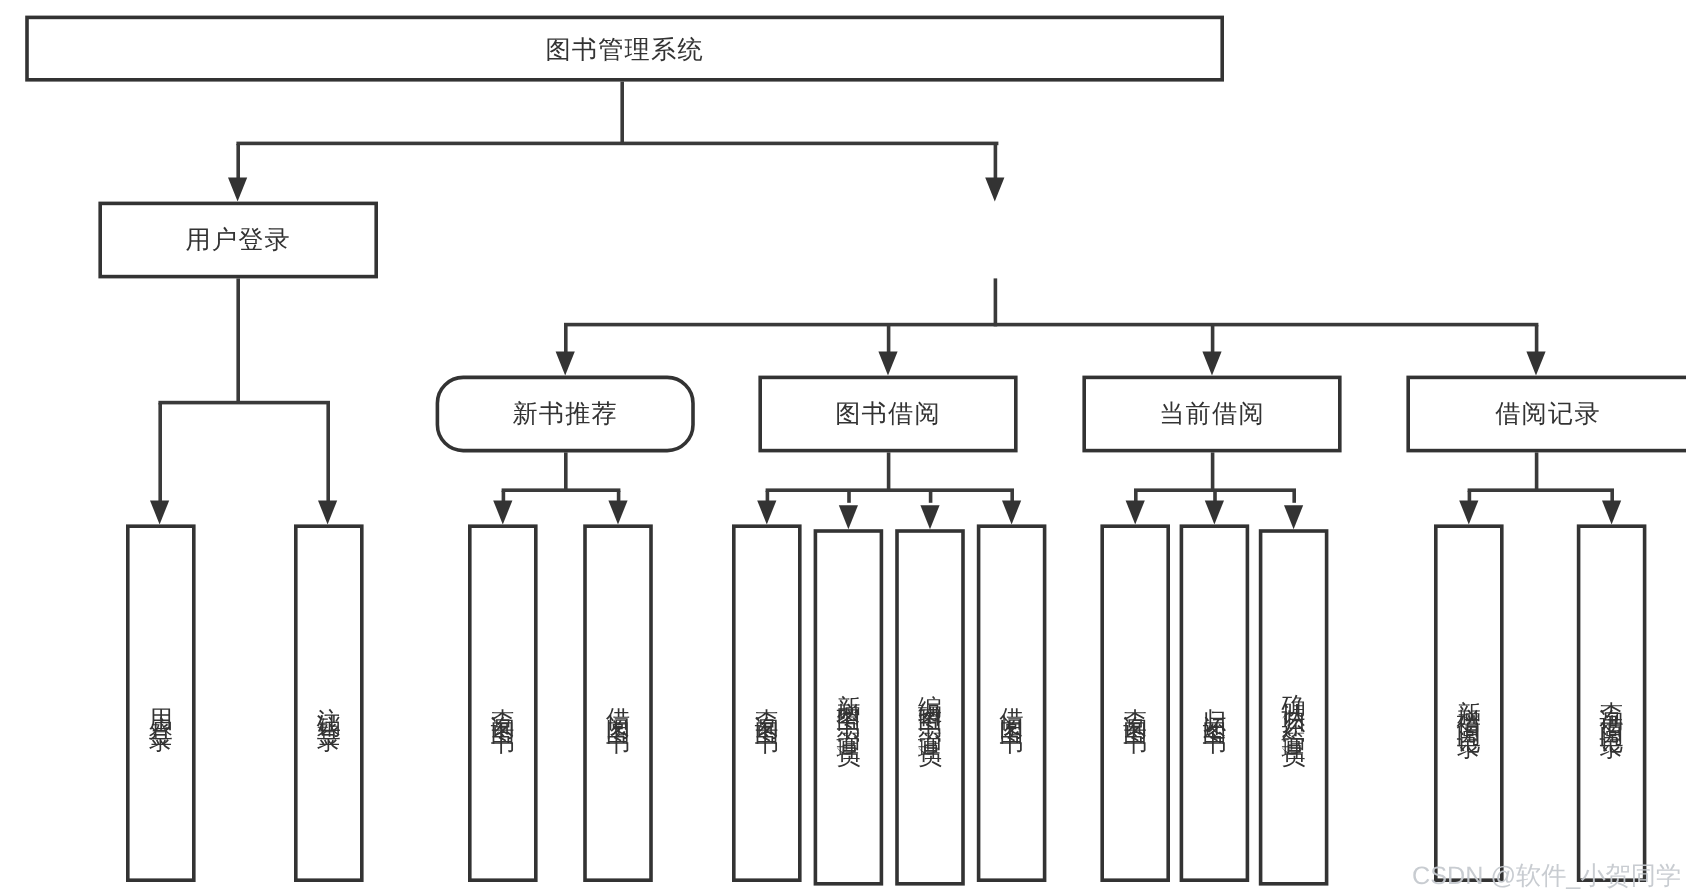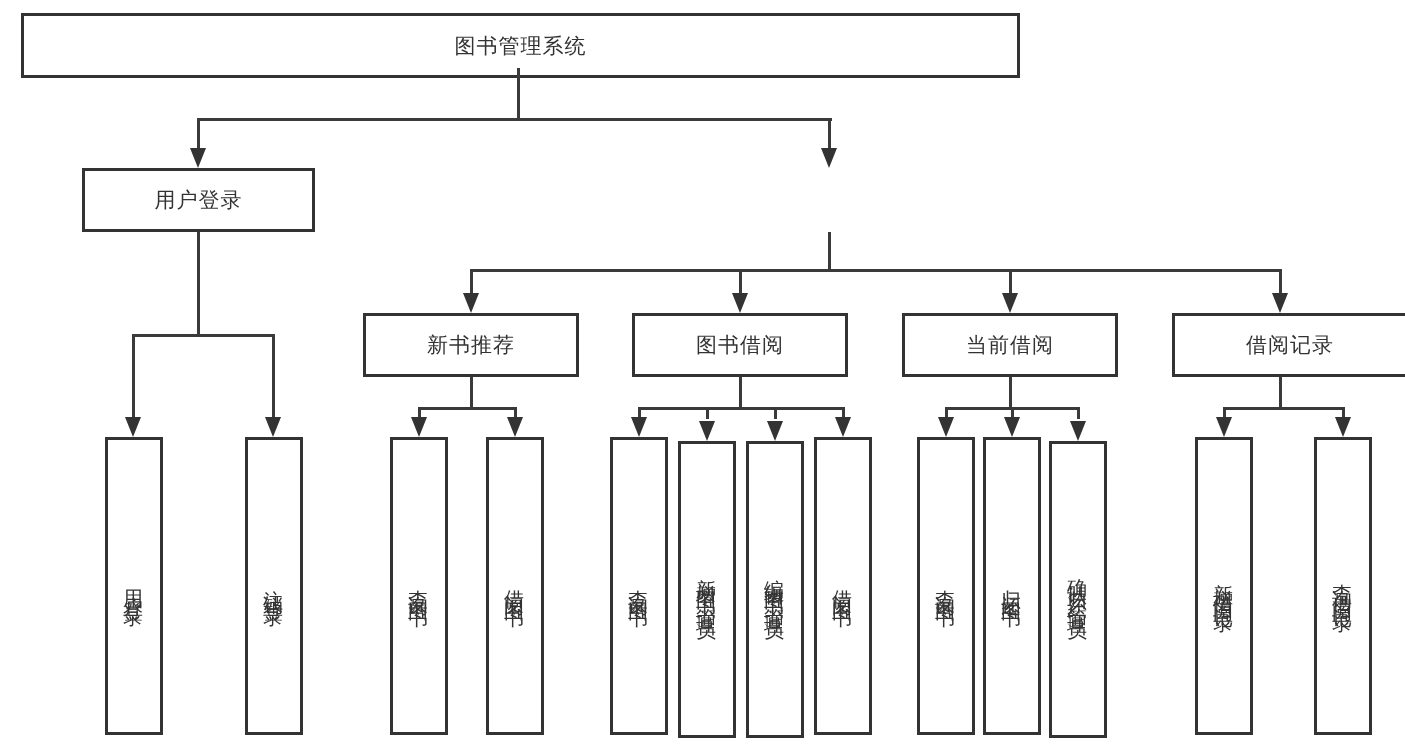--- a/index.html
+++ b/index.html
@@ -60,21 +60,21 @@
     opacity: 0.95;
     z-index: 10;
     white-space: nowrap;
   }
 </style>
 </head>
 <body>
 
 <div id="canvas">
 
-  <div class="node hnode" style="left:21px; top:13px; width:999px; height:65px;">
+  <div class="node hnode" style="left:21px; top:13px; width:999px; height:55px;">
     <span>图书管理系统</span>
   </div>
 
   <div class="vline" style="left:517px; top:68px; height:52px;"></div>
   <div class="hline" style="left:197px; top:118px; width:635px;"></div>
   <div class="vline" style="left:197px; top:120px; height:30px;"></div>
   <div class="vline" style="left:828px; top:120px; height:30px;"></div>
   <div class="arrow" style="left:190px; top:148px;"></div>
   <div class="arrow" style="left:821px; top:148px;"></div>
 
@@ -93,21 +93,21 @@
   <div class="hline" style="left:470px; top:269px; width:812px;"></div>
   <div class="vline" style="left:470px; top:271px; height:26px;"></div>
   <div class="vline" style="left:739px; top:271px; height:26px;"></div>
   <div class="vline" style="left:1009px; top:271px; height:26px;"></div>
   <div class="vline" style="left:1279px; top:271px; height:26px;"></div>
   <div class="arrow" style="left:463px; top:293px;"></div>
   <div class="arrow" style="left:732px; top:293px;"></div>
   <div class="arrow" style="left:1002px; top:293px;"></div>
   <div class="arrow" style="left:1272px; top:293px;"></div>
 
-  <div class="node hnode" style="left:363px; top:313px; width:216px; height:64px;">
+  <div class="node hnode" style="left:363px; top:313px; width:216px; height:64px;border-radius:23px;">
     <span>新书推荐</span>
   </div>
   <div class="node hnode" style="left:632px; top:313px; width:216px; height:64px;">
     <span>图书借阅</span>
   </div>
   <div class="node hnode" style="left:902px; top:313px; width:216px; height:64px;">
     <span>当前借阅</span>
   </div>
   <div class="node hnode" style="left:1172px; top:313px; width:236px; height:64px;">
     <span>借阅记录</span>
@@ -184,14 +184,15 @@
     <span>确认归还（管理员）</span>
   </div>
 
   <div class="node vnode" style="left:1195px; top:437px; width:58px; height:298px;">
     <span>新增借阅记录</span>
   </div>
   <div class="node vnode" style="left:1314px; top:437px; width:58px; height:298px;">
     <span>查询借阅记录</span>
   </div>
 
+  <div class="watermark">CSDN @软件_小贺同学</div>
 
 </div>
 
 </body></html>

